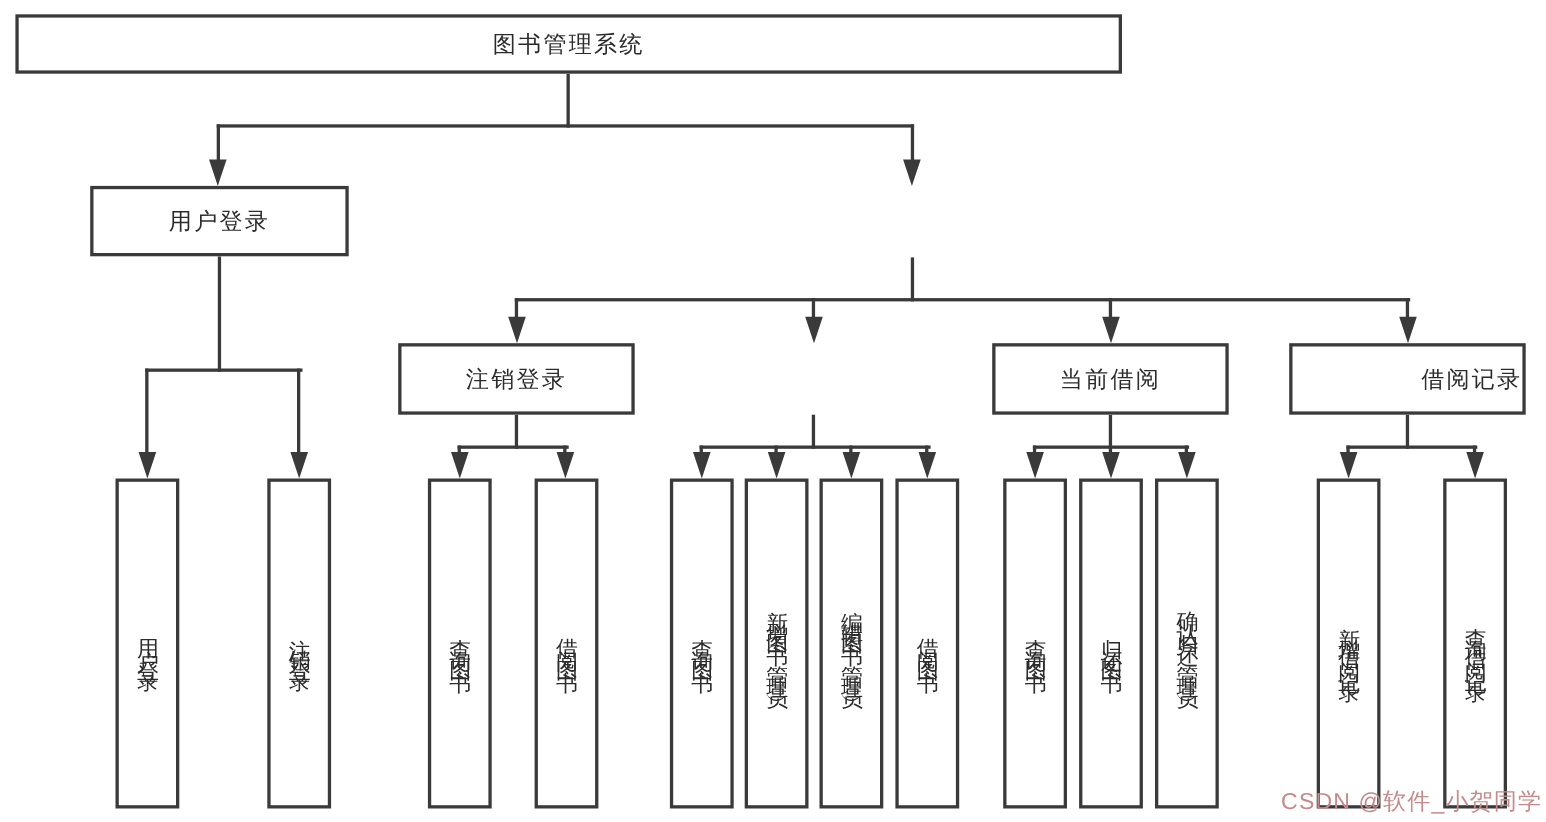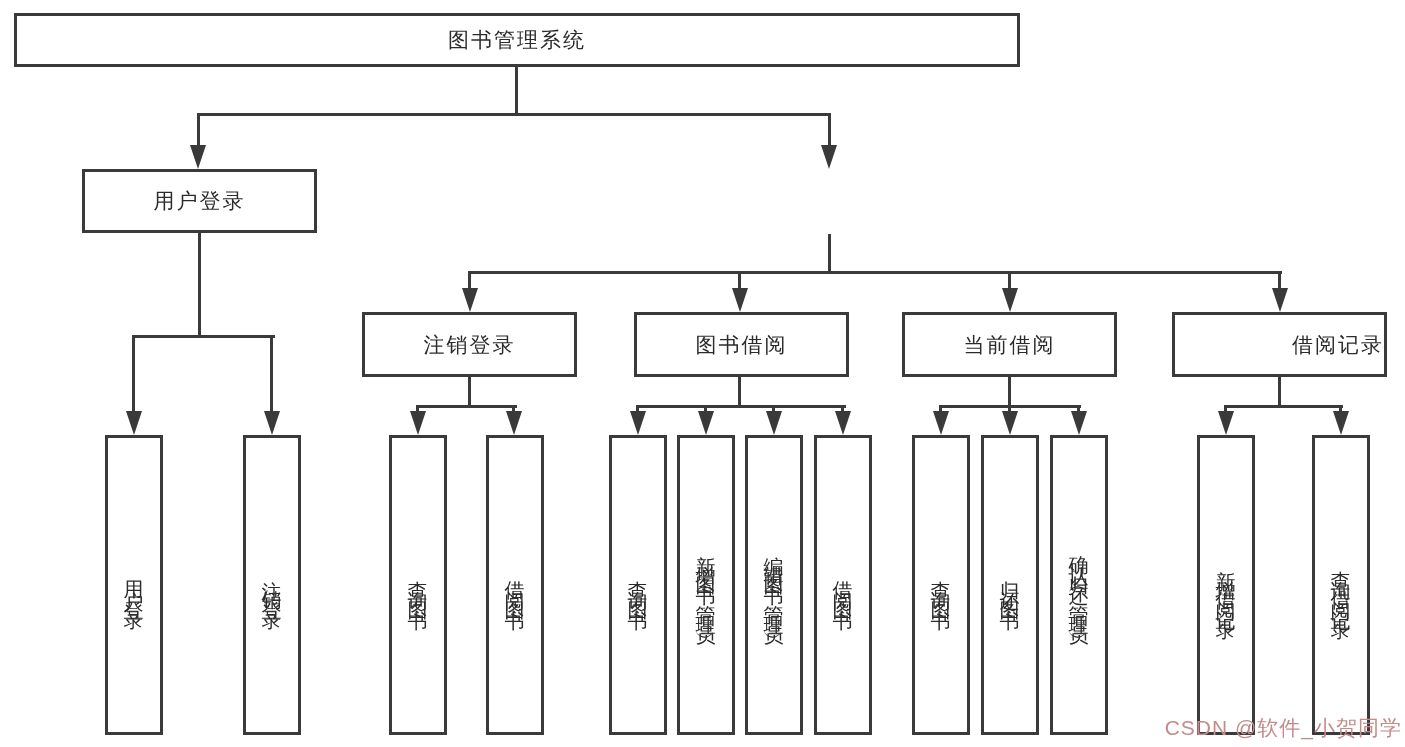--- a/index.html
+++ b/index.html
@@ -99,23 +99,20 @@
   <div class="vl" style="left:738px;  top:271px; height:20px;"></div>
   <div class="arrow" style="left:732px;  top:288px;"></div>
   <div class="vl" style="left:1008px; top:271px; height:20px;"></div>
   <div class="arrow" style="left:1002px; top:288px;"></div>
   <div class="vl" style="left:1278px; top:271px; height:20px;"></div>
   <div class="arrow" style="left:1272px; top:288px;"></div>
 
   <div class="box" style="left:362px;  top:312px; width:215px; height:65px;">
     <span>注销登录</span>
   </div>
-  <div class="box" style="left:634px;  top:312px; width:215px; height:65px;">
-    <span>图书借阅</span>
-  </div>
   <div class="box" style="left:902px;  top:312px; width:215px; height:65px;">
     <span>当前借阅</span>
   </div>
   <div class="box" style="left:1172px; top:312px; width:215px; height:65px;justify-content:flex-end;">
     <span>借阅记录</span>
   </div>
 
   <div class="vl" style="left:468px; top:377px; height:31px;"></div>
   <div class="hl" style="left:416px; top:405px; width:101px;"></div>
   <div class="vl" style="left:416px; top:405px; height:10px;"></div>

